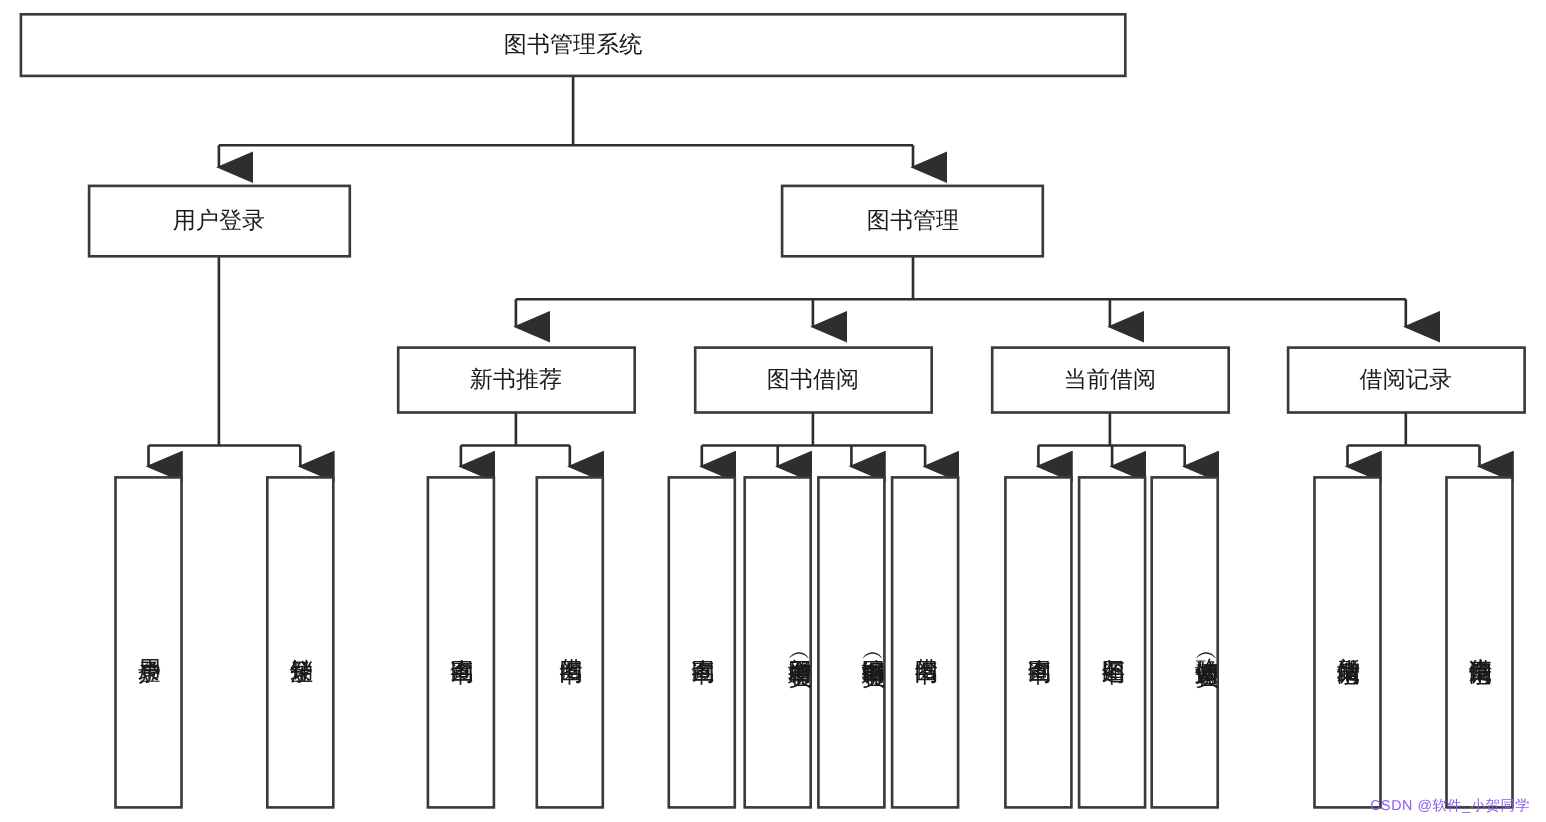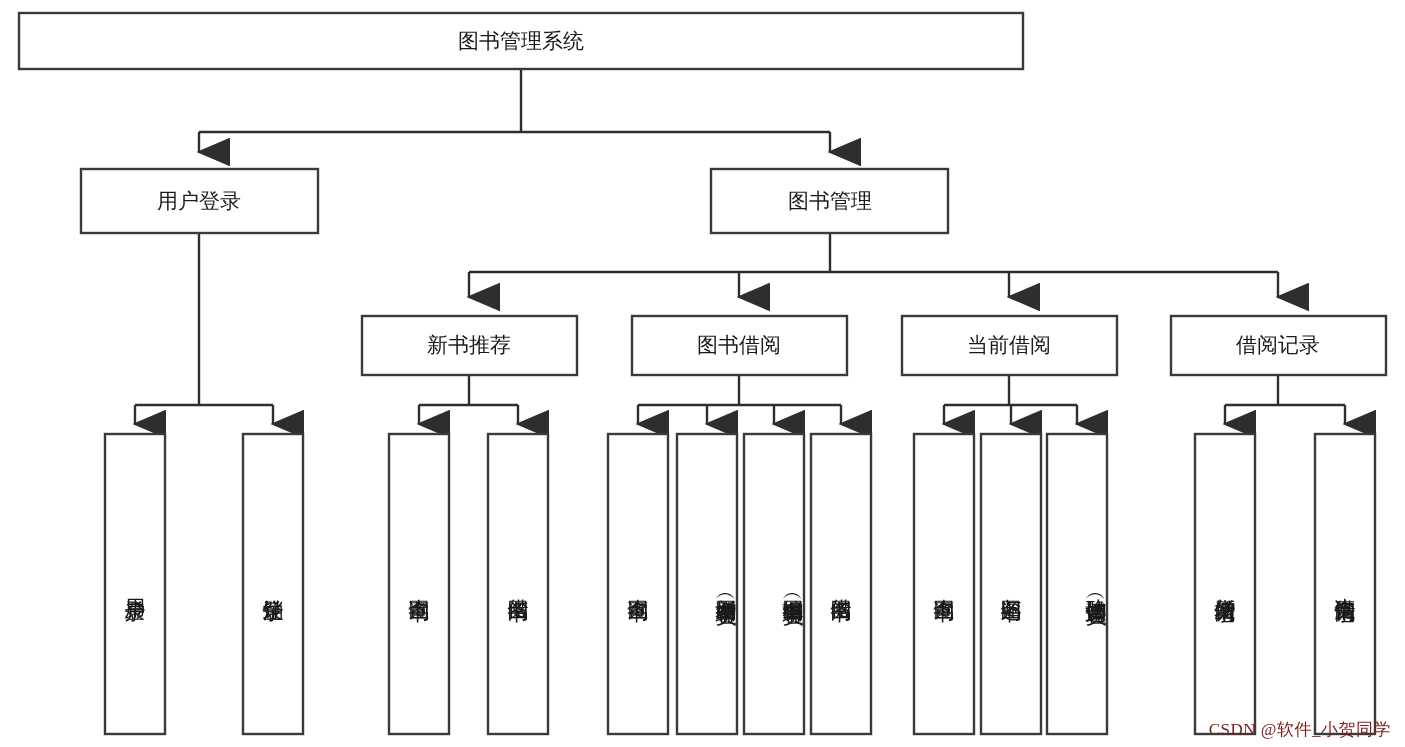--- a/index.html
+++ b/index.html
@@ -57,23 +57,23 @@
     white-space: nowrap;
     pointer-events: none;
   }
   .leaf-label-wrap.centered {
     align-items: center;
   }
   .watermark {
     position: absolute;
     right: 14px;
     bottom: 6px;
-    font-family: Liberation Serif, serif;
-    font-size: 17px;
-    color: #7f1d1d;
+    font-family: Liberation Sans, sans-serif;
+    font-size: 13px;
+    color: #8b5cf6;
     letter-spacing: 0.5px;
     white-space: nowrap;
   }
 </style>
 </head>
 <body>
 
 <div id="diagram-root">
 
   <svg width="1405" height="747" viewBox="0 0 1405 747">

